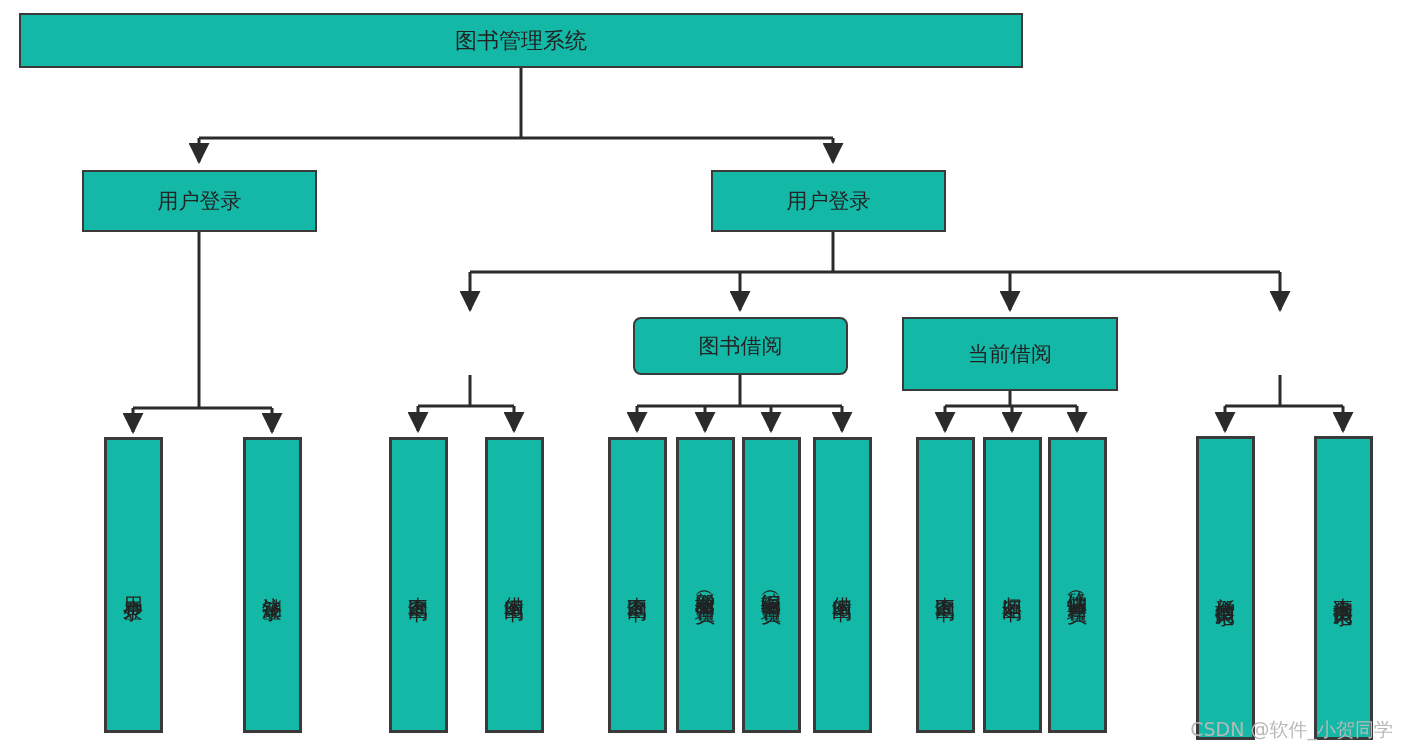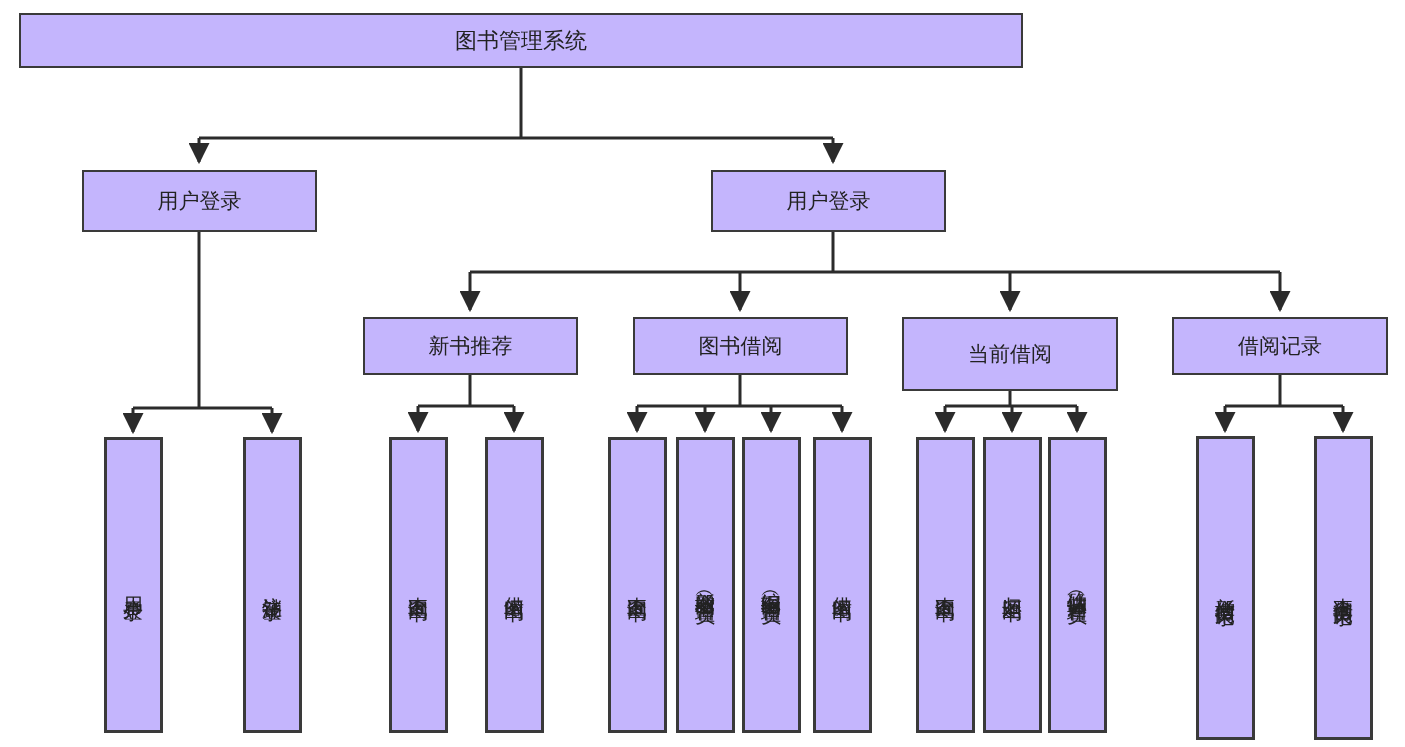--- a/index.html
+++ b/index.html
@@ -8,21 +8,21 @@
     background:#ffffff;
     font-family:"DejaVu Sans","Liberation Sans",sans-serif;
     overflow:hidden;
   }
   #stage{position:relative;width:1405px;height:747px;}
   svg#wires{position:absolute;left:0;top:0;width:1405px;height:747px;}
 
   .node{
     position:absolute;
     box-sizing:border-box;
-    background:#c4b5fd;
+    background:#14b8a6;
     border:2px solid #3a3a3a;
     display:flex;
     align-items:center;
     justify-content:center;
     color:#222222;
     z-index:2;
   }
   .node .lbl{
     display:block;
     text-align:center;
@@ -110,31 +110,25 @@
     <span class="lbl">图书管理系统</span>
   </div>
 
   <div class="node horiz" style="left:82px;top:170px;width:235px;height:62px;">
     <span class="lbl">用户登录</span>
   </div>
   <div class="node horiz" style="left:711px;top:170px;width:235px;height:62px;">
     <span class="lbl">用户登录</span>
   </div>
 
-  <div class="node horiz" style="left:363px;top:317px;width:215px;height:58px;">
-    <span class="lbl">新书推荐</span>
-  </div>
-  <div class="node horiz" style="left:633px;top:317px;width:215px;height:58px;">
+  <div class="node horiz" style="left:633px;top:317px;width:215px;height:58px;border-radius:8px;">
     <span class="lbl">图书借阅</span>
   </div>
   <div class="node horiz" style="left:902px;top:317px;width:216px;height:74px;">
     <span class="lbl">当前借阅</span>
-  </div>
-  <div class="node horiz" style="left:1172px;top:317px;width:216px;height:58px;">
-    <span class="lbl">借阅记录</span>
   </div>
 
   <div class="node vert" style="left:104px;top:437px;width:59px;height:296px;">
     <span class="lbl">用户登录</span>
   </div>
   <div class="node vert" style="left:243px;top:437px;width:59px;height:296px;">
     <span class="lbl">注销登录</span>
   </div>
 
   <div class="node vert" style="left:389px;top:437px;width:59px;height:296px;">
@@ -167,14 +161,15 @@
     <span class="lbl">确认归还（管理员）</span>
   </div>
 
   <div class="node vert" style="left:1196px;top:436px;width:59px;height:304px;">
     <span class="lbl">新增借阅记录</span>
   </div>
   <div class="node vert" style="left:1314px;top:436px;width:59px;height:304px;">
     <span class="lbl">查询借阅记录</span>
   </div>
 
+  <div class="watermark">CSDN @软件_小贺同学</div>
 
 </div>
 
 </body></html>

